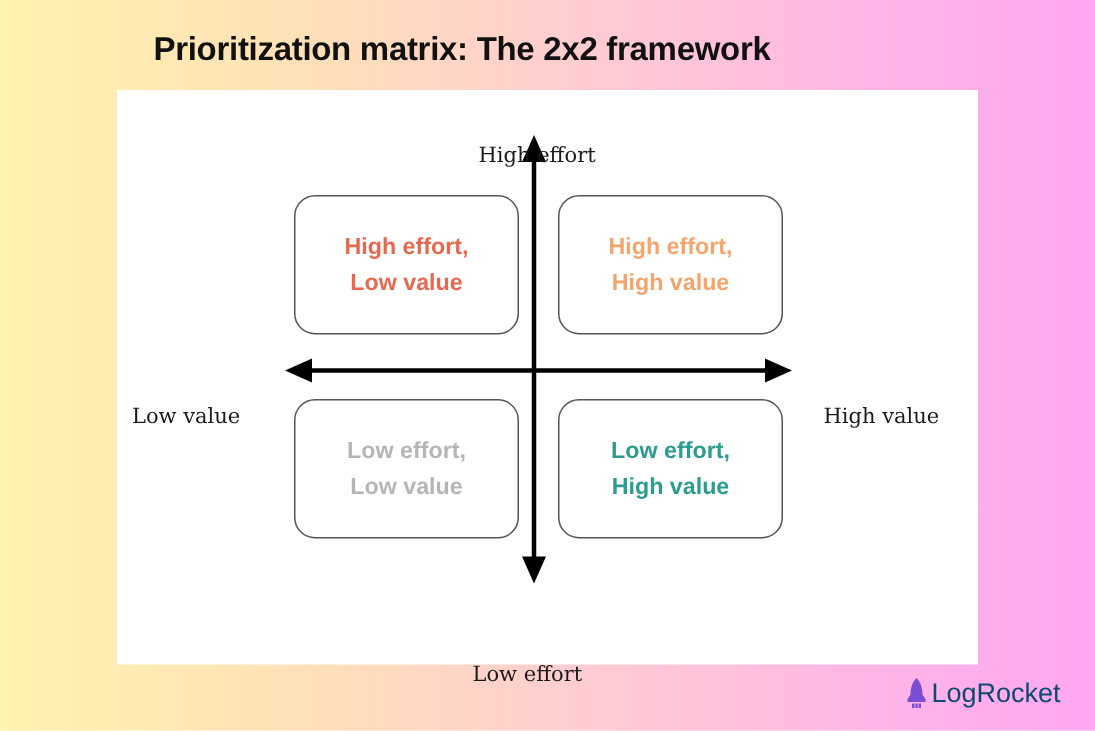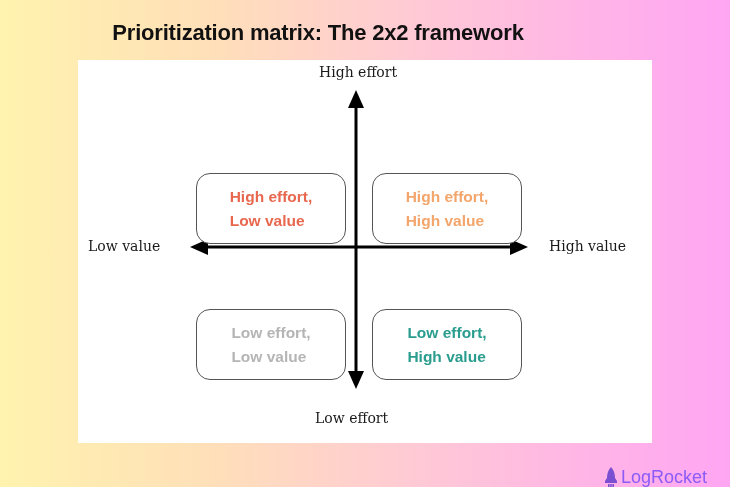--- a/index.html
+++ b/index.html
@@ -6,49 +6,49 @@
     html, body { width: 730px; height: 487px; overflow: hidden; }
     body {
       position: relative;
       background: linear-gradient(90deg, #fff3ae 0%, #ffe0b8 28%, #ffcbd3 55%, #ffb5e6 80%, #ffa6f3 100%);
       font-family: "Liberation Sans", sans-serif;
     }
     .title {
       position: absolute; left: 0; top: 20px; width: 616px;
       text-align: center; font-size: 22px; font-weight: bold; color: #111;
       letter-spacing: -0.2px;
-      margin-left: 10px;
     }
     .panel {
       position: absolute; left: 78px; top: 60px; width: 574px; height: 383px;
       background: #ffffff;
     }
     .axis-label {
       position: absolute; font-family: "DejaVu Serif", serif; font-size: 14px; color: #1a1a1a;
       white-space: nowrap;
+      margin-top: 32px;
     }
     .lbl-top { left: 319px; top: 64px; }
     .lbl-bottom { left: 315px; top: 410px; }
     .lbl-left { left: 88px; top: 238px; }
     .lbl-right { left: 549px; top: 238px; }
     svg.axes { position: absolute; left: 0; top: 0; width: 730px; height: 487px; pointer-events: none; }
     .box {
-      position: absolute; width: 150px; height: 71px;
+      position: absolute; width: 150px; height: 93px;
       border: 1.3px solid #555; border-radius: 14px; background: #fff;
-      display: flex; align-items: center; justify-content: center; 
-      font-weight: bold; font-size: 15.5px; line-height: 24px; margin-top: 43px;
+      display: flex; align-items: center; justify-content: center; text-align: center;
+      font-weight: bold; font-size: 15.5px; line-height: 24px;
     }
     .box span { display: block; }
     .q-tl { left: 196px; top: 130px; }
     .q-tr { left: 372px; top: 130px; }
     .q-bl { left: 196px; top: 266px; }
     .q-br { left: 372px; top: 266px; }
     .logo {
-      position: absolute; left: 603px; top: 467px; display: flex; 
-      color: #8b5cf6; font-size: 18px;
+      position: absolute; left: 603px; top: 452px; display: flex; 
+      color: #0c4a6e; font-size: 18px;
     }
     .logo svg { width: 16px; height: 20px; margin-right: 2px; }
   </style>
 </head>
 <body>
 
 <div class="title">Prioritization matrix: The 2x2 framework</div>
 
 <div class="panel"></div>
 

